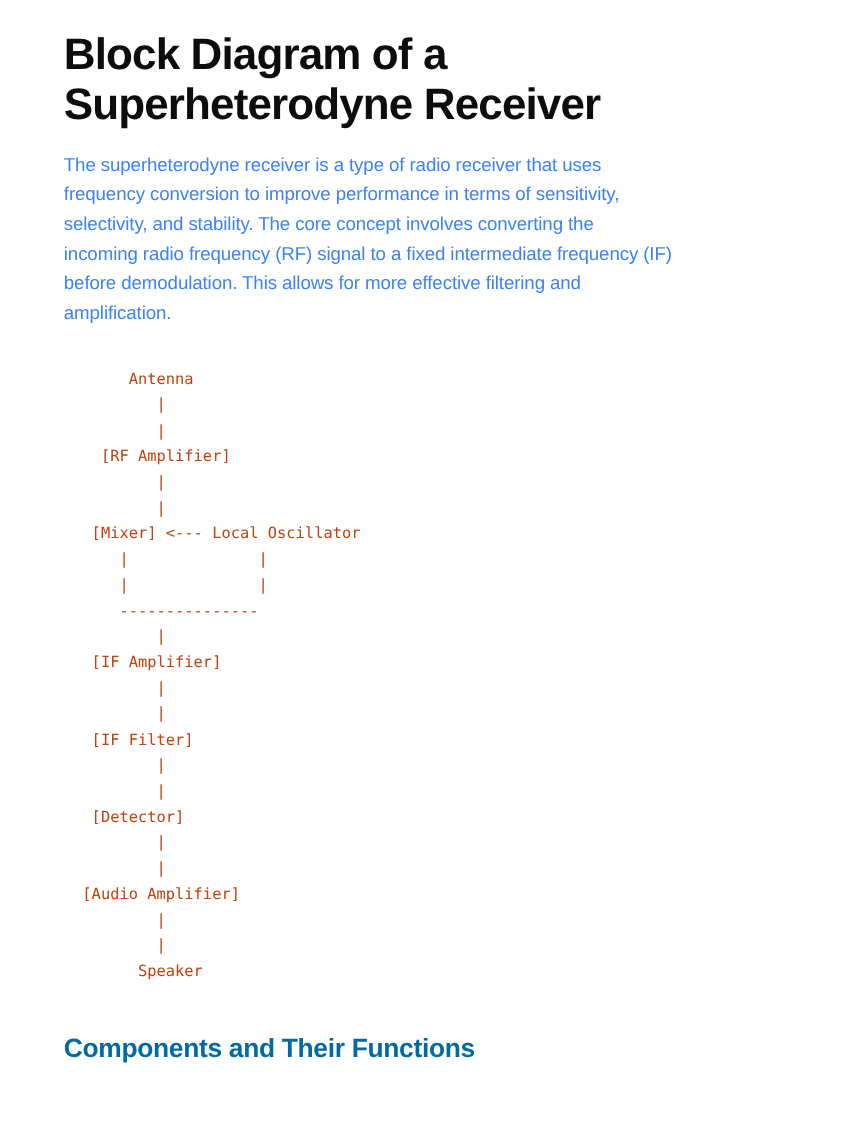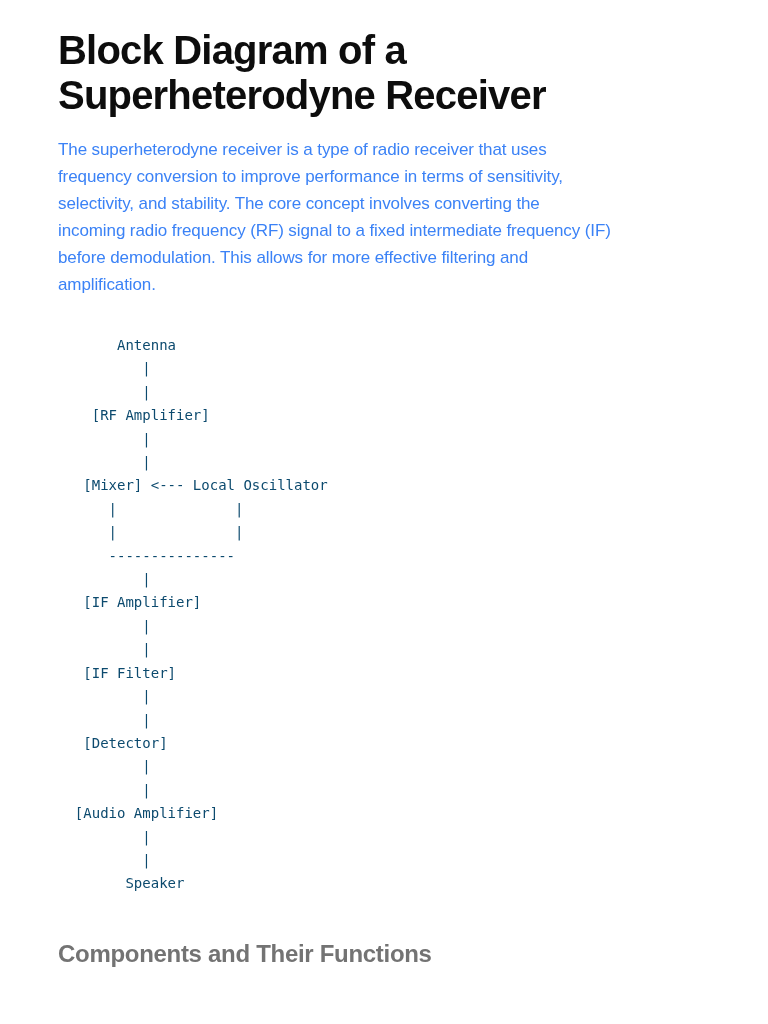--- a/index.html
+++ b/index.html
@@ -37,30 +37,30 @@
     font-weight: 400;
     letter-spacing: -0.1px;
     color: #3b82f6;
     white-space: pre-line;
   }
   .ascii-diagram {
     margin: 36px 0 0 0;
     font-family: "DejaVu Sans Mono", monospace;
     font-size: 14px;
     line-height: 23.4px;
-    color: #0c4a6e;
+    color: #c2410c;
     white-space: pre;
   }
   .section-heading {
     margin: 44px 0 0 0;
     font-size: 24px;
     line-height: 28px;
     font-weight: 700;
     letter-spacing: -0.3px;
-    color: #737373;
+    color: #0369a1;
   }
 </style>
 </head>
 <body>
 
 <div class="page">
   <h1 class="doc-title">Block Diagram of a
 Superheterodyne Receiver</h1>
 
   <p class="doc-paragraph">The superheterodyne receiver is a type of radio receiver that uses

